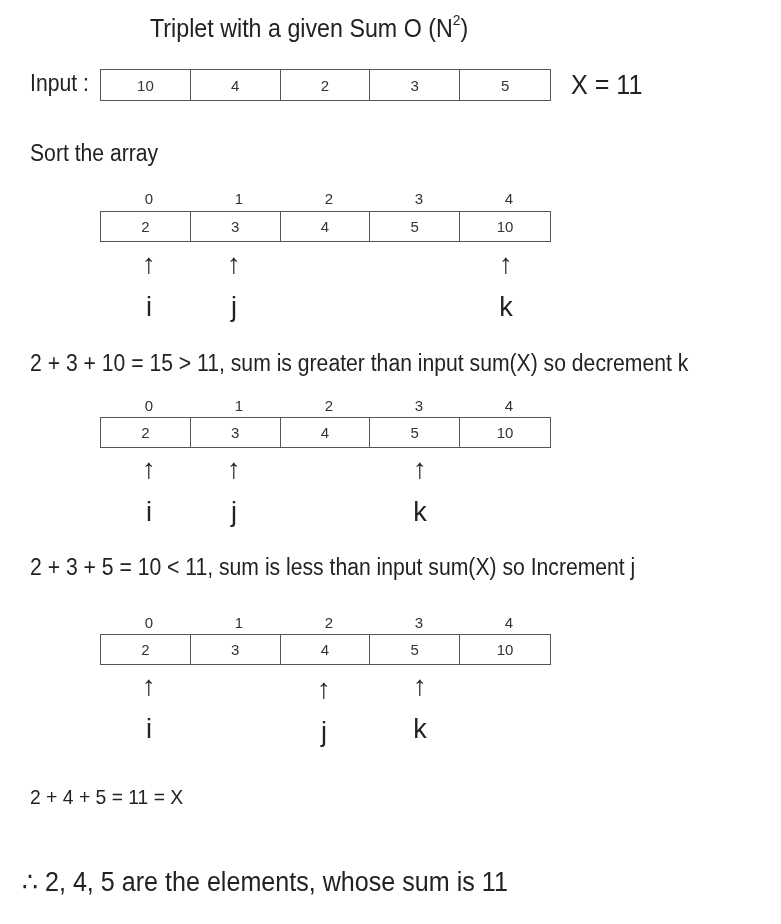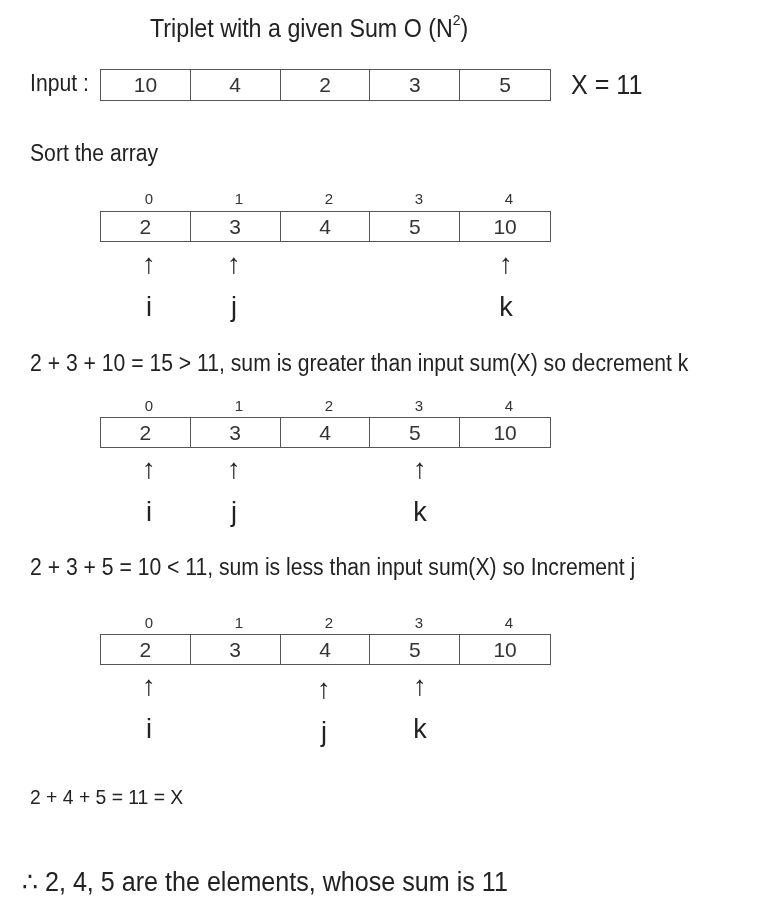--- a/index.html
+++ b/index.html
@@ -4,21 +4,21 @@
 <style>
   html, body { margin: 0; padding: 0; background: #ffffff; }
   body { width: 781px; height: 924px; position: relative; overflow: hidden;
          font-family: "Liberation Sans", sans-serif; color: #222222; }
   .abs { position: absolute; }
   .title { left: 150px; top: 14px; font-size: 25px; transform: scaleX(0.93); transform-origin: left top; white-space: nowrap; }
   .title sup { font-size: 15px; position: relative; top: -3px; }
   .label { font-size: 23px; white-space: nowrap; transform: scaleX(0.92); transform-origin: left top; }
   .array { display: flex; border: 1px solid #555; box-sizing: border-box; }
   .cell { width: 90px; height: 100%; box-sizing: border-box; border-right: 1px solid #555;
-          display: flex; align-items: center; justify-content: center; font-size: 21px; color: #333; }
+          display: flex; align-items: center; justify-content: center; font-size: 15px; color: #333; }
   .cell:last-child { border-right: none; }
   .idx-row { display: flex; }
   .idx { width: 90px; text-align: center; font-size: 15px; color: #333; }
   .ptr { width: 30px; text-align: center; }
   .arrow { font-size: 28px; line-height: 28px; color: #222; display: block; }
   .pname { font-size: 27px; line-height: 30px; color: #222; display: block; margin-top: 14px; }
   .step { font-size: 23px; white-space: nowrap; transform: scaleX(0.92); transform-origin: left top; }
   .therefore { font-size: 27px; white-space: nowrap; transform: scaleX(0.93); transform-origin: left top; }
 </style>
 </head>

